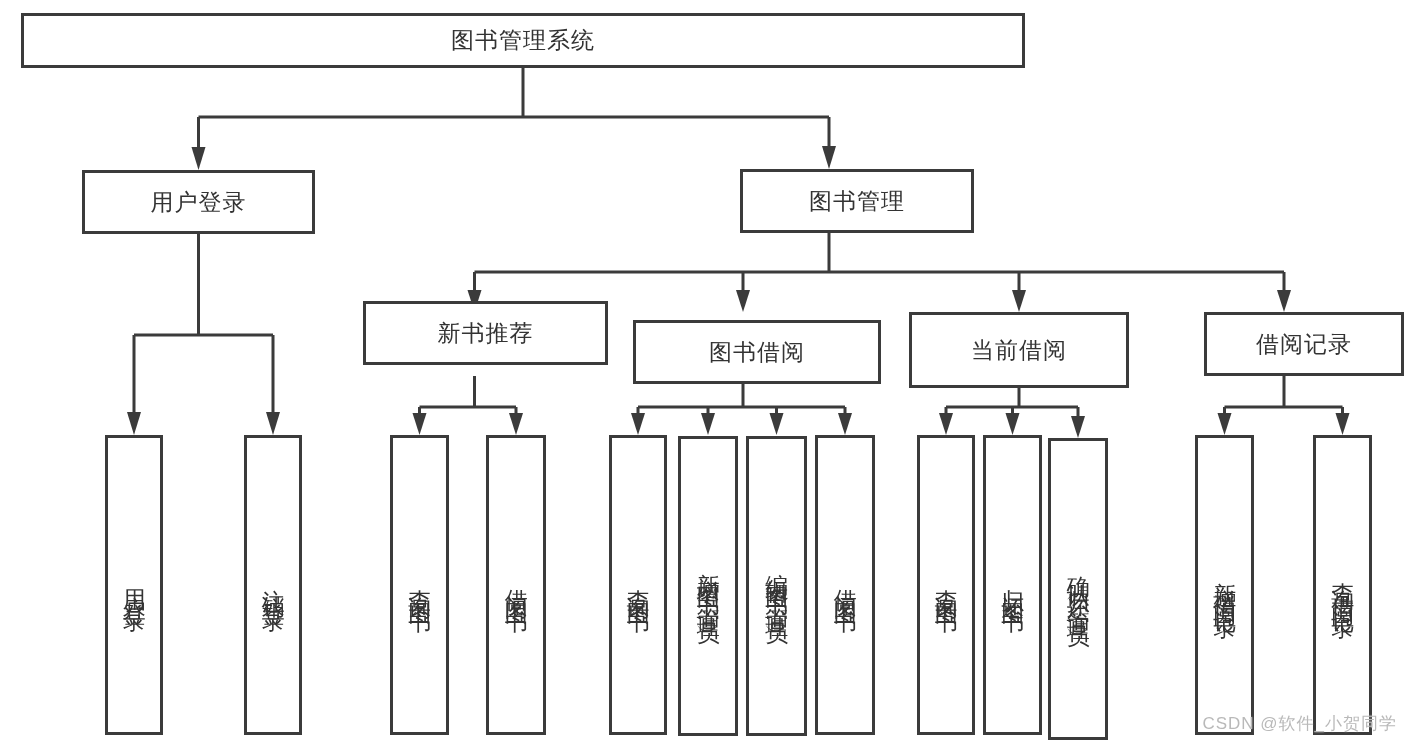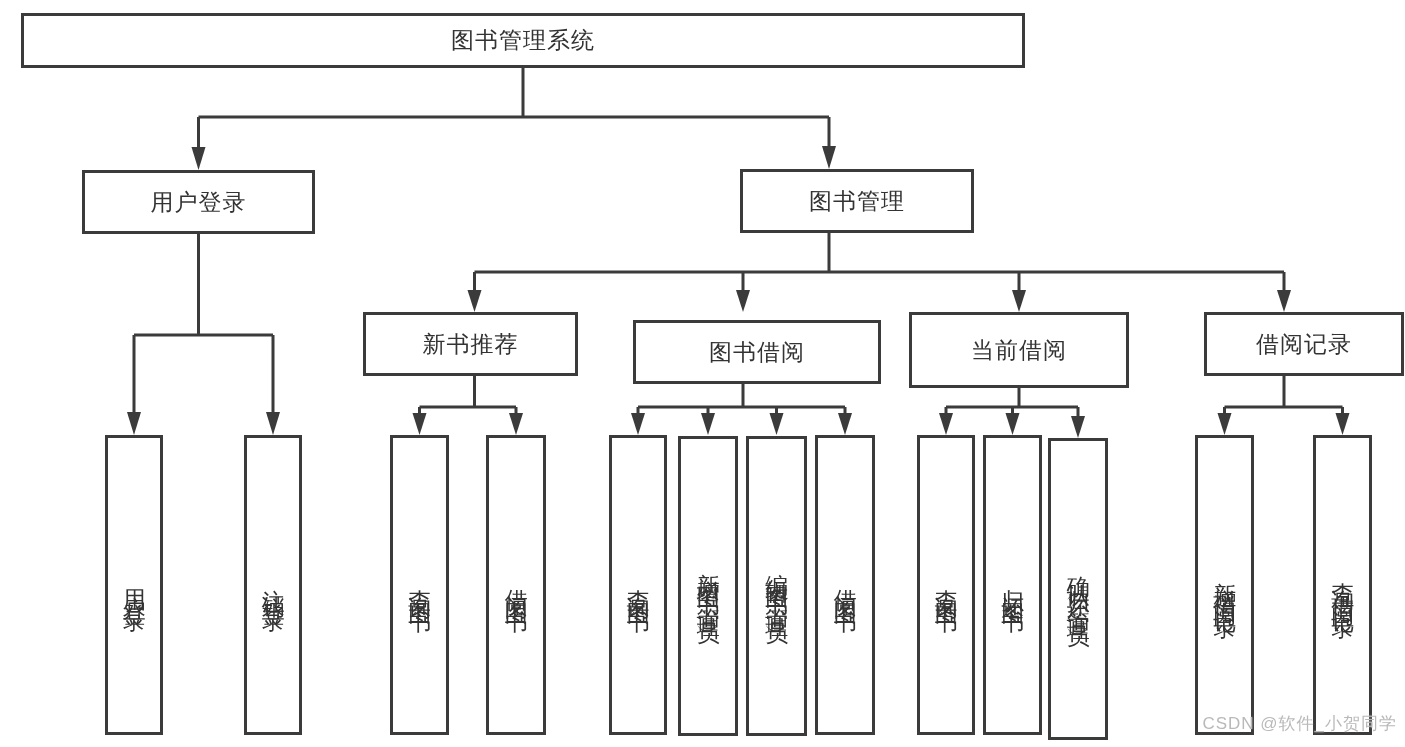--- a/index.html
+++ b/index.html
@@ -101,21 +101,21 @@
       <polygon points="1224.5,435 1217.5,413 1231.5,413"></polygon>
       <polygon points="1342.5,435 1335.5,413 1349.5,413"></polygon>
     </g>
   </svg>
 
   <div class="node" style="left:21px;top:13px;width:1004px;height:55px;">图书管理系统</div>
 
   <div class="node" style="left:82px;top:170px;width:233px;height:64px;">用户登录</div>
   <div class="node" style="left:712px;top:169px;width:234px;height:64px;margin-left:28px;">图书管理</div>
 
-  <div class="node" style="left:363px;top:312px;width:215px;height:64px;">新书推荐</div>
+  <div class="node" style="left:363px;top:301px;width:245px;height:64px;">新书推荐</div>
   <div class="node" style="left:633px;top:312px;width:248px;height:64px;margin-top:8px;">图书借阅</div>
   <div class="node" style="left:909px;top:312px;width:220px;height:76px;">当前借阅</div>
   <div class="node" style="left:1204px;top:312px;width:200px;height:64px;">借阅记录</div>
 
   <div class="vnode" style="left:105px;top:435px;width:58px;height:300px;">用户登录</div>
   <div class="vnode" style="left:244px;top:435px;width:58px;height:300px;">注销登录</div>
 
   <div class="vnode" style="left:390px;top:435px;width:59px;height:300px;">查询图书</div>
   <div class="vnode" style="left:486px;top:435px;width:60px;height:300px;">借阅图书</div>
 

